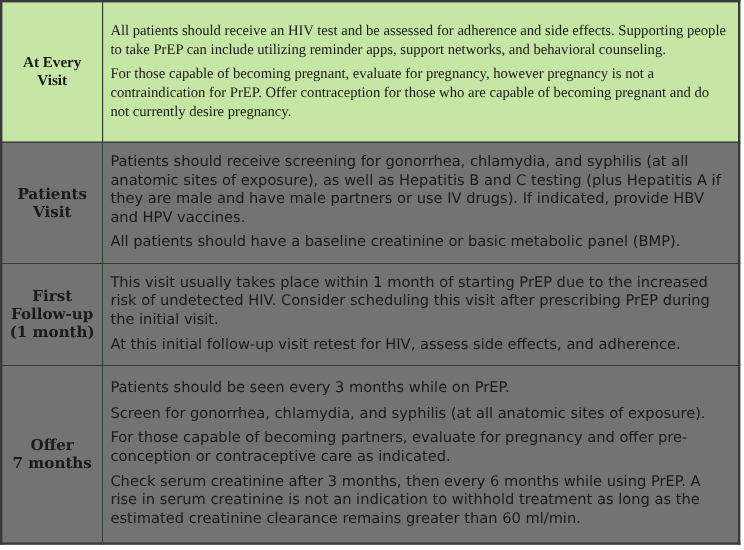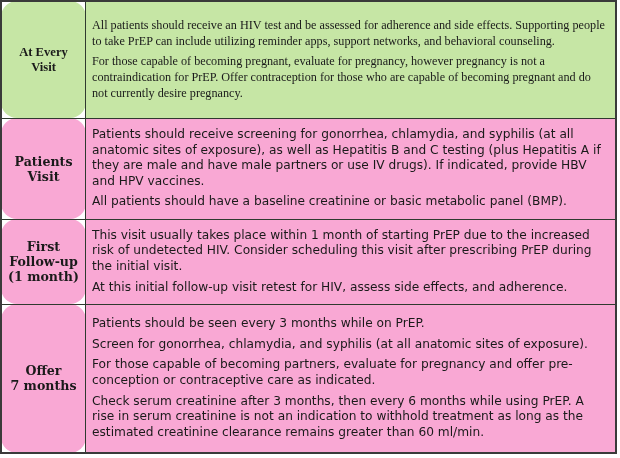--- a/index.html
+++ b/index.html
@@ -22,30 +22,29 @@
       font-family: "DejaVu Sans", sans-serif;
       font-size: 12.2px;
       color: #1a1a1a;
     }
     .schedule-table td {
       border: 1.5px solid #2f3a2f;
       vertical-align: middle;
       padding: 0;
     }
     .row-highlight td { background: #c6e6a5; font-family: Liberation Serif, serif; }
-    .row-plain td { background: #f9a8d4; }
+    .row-plain td { background: #737373; }
     .label-cell {
       width: 83px;
       text-align: center;
       font-family: "DejaVu Serif", serif;
       font-weight: bold;
       font-size: 12.6px;
       line-height: 15px;
       color: #1a1a1a;
-      border-radius: 16px;
     }
     .label-cell span { display: block; }
     .content-cell {
       padding: 4px 6px 4px 6px !important;
       line-height: 15.6px;
     }
     .content-cell p {
       margin: 0 0 5px 0;
     }
     .content-cell p:last-child {

